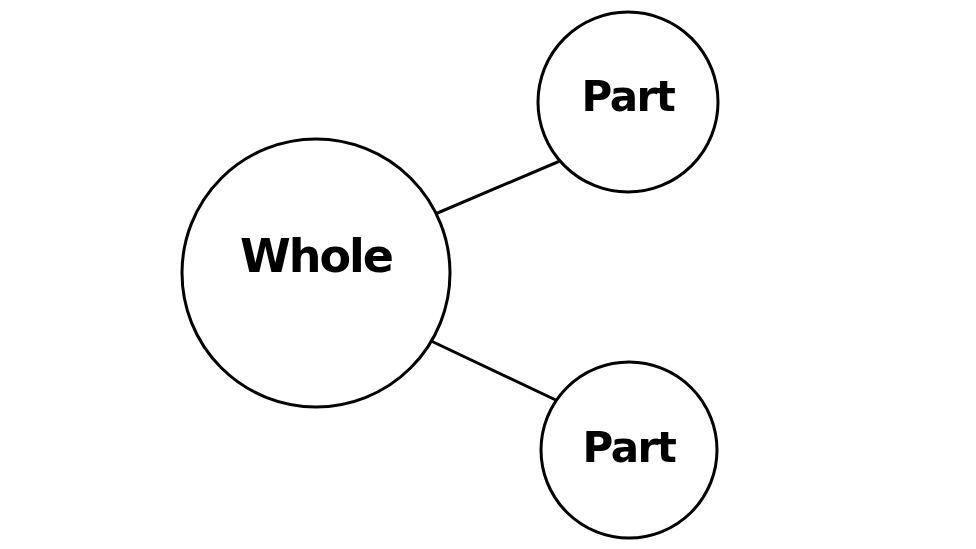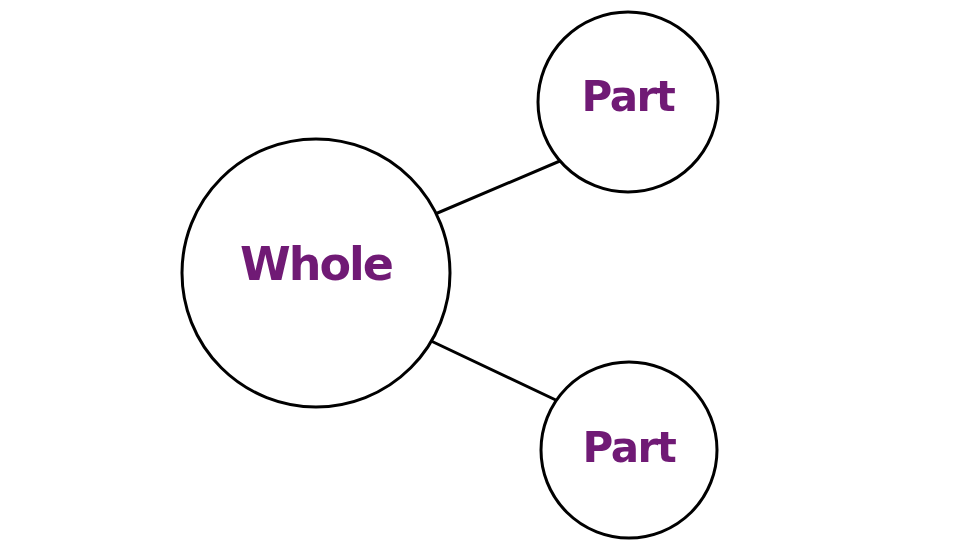--- a/index.html
+++ b/index.html
@@ -20,28 +20,28 @@
     left: 0;
     top: 0;
     width: 976px;
     height: 549px;
     display: block;
   }
   .node-label {
     position: absolute;
     transform: translate(-50%, -50%);
     font-weight: 700;
-    color: #701a75;
+    color: #000000;
     white-space: nowrap;
     line-height: 1;
     user-select: none;
   }
   .node-label.whole {
     left: 316px;
-    top: 264px;
+    top: 256px;
     font-size: 46px;
     letter-spacing: -2px;
   }
   .node-label.part-top {
     left: 628px;
     top: 97px;
     font-size: 42px;
     letter-spacing: -1.5px;
   }
   .node-label.part-bottom {

